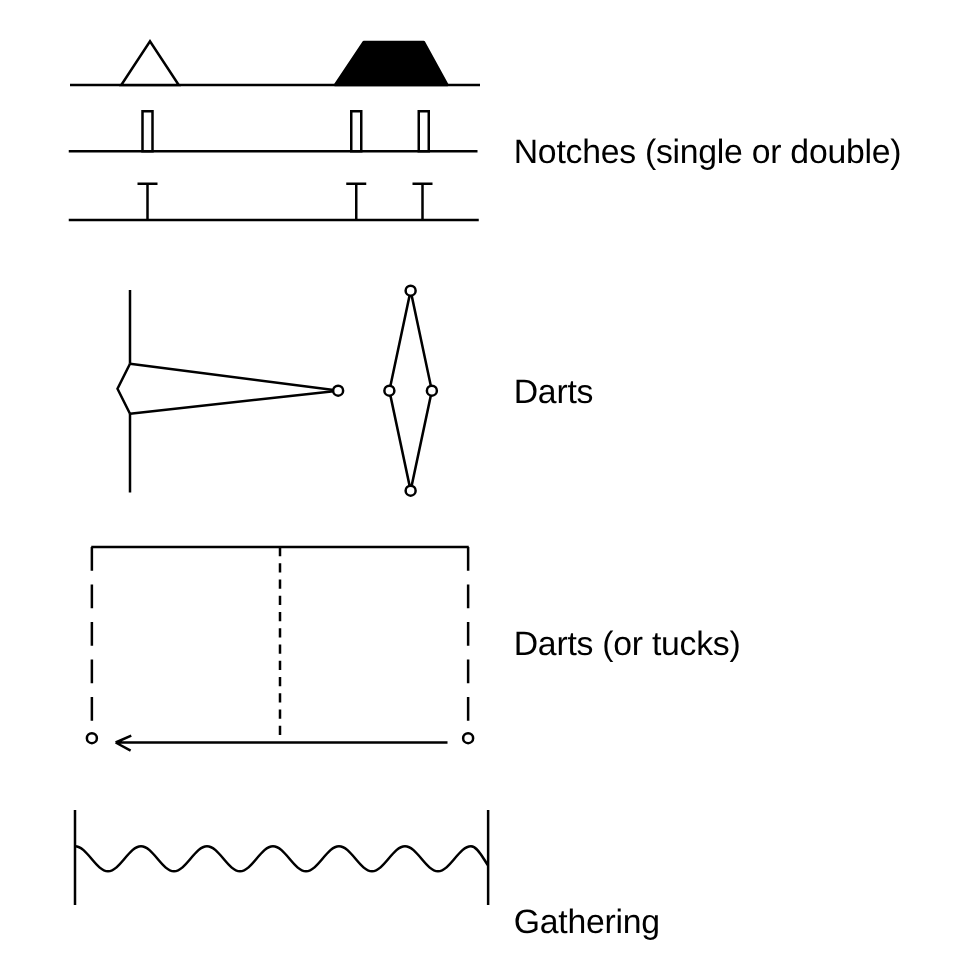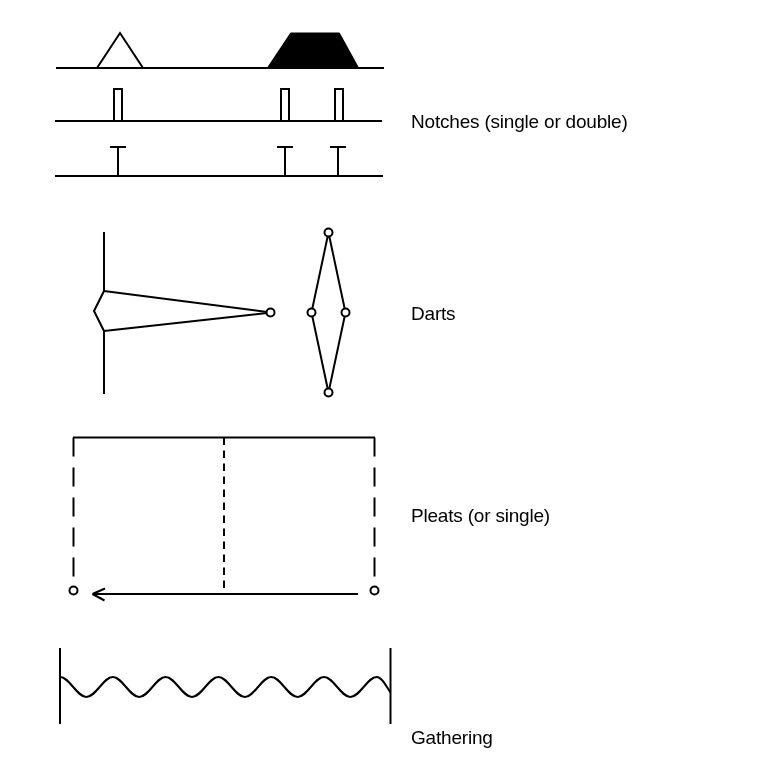--- a/index.html
+++ b/index.html
@@ -18,21 +18,21 @@
   .diagram-svg {
     position: absolute;
     left: 0;
     top: 0;
     width: 768px;
     height: 769px;
   }
   .row-label {
     position: absolute;
     left: 411px;
-    font-size: 19px;
+    font-size: 27px;
     line-height: 27px;
     color: #000000;
     letter-spacing: -0.2px;
     white-space: nowrap;
   }
   .label-notches   { top: 108px; }
   .label-darts     { top: 300px; }
   .label-pleats    { top: 502px; }
   .label-gathering { top: 680px; margin-top: 44px; }
 </style>
@@ -95,16 +95,16 @@
                c 9.6 0 16.8 20 26.4 20 c 9.6 0 16.8 -20 26.4 -20
                c 9.6 0 16.8 20 26.4 20 c 9.6 0 16.8 -20 26.4 -20
                c 9.6 0 16.8 20 26.4 20 c 9.6 0 16.8 -20 26.4 -20
                c 9.6 0 16.8 20 26.4 20 c 9.6 0 16.8 -20 26.4 -20
                c 5.2 0 9.6 9.5 13.7 15.5"></path>
     </g>
   </svg>
 
   <div class="row-label label-notches">Notches (single or double)</div>
   <div class="row-label label-darts">Darts</div>
-  <div class="row-label label-pleats">Pleats (or single)</div>
+  <div class="row-label label-pleats">Darts (or tucks)</div>
   <div class="row-label label-gathering">Gathering</div>
 
 </div>
 
 </body></html>

